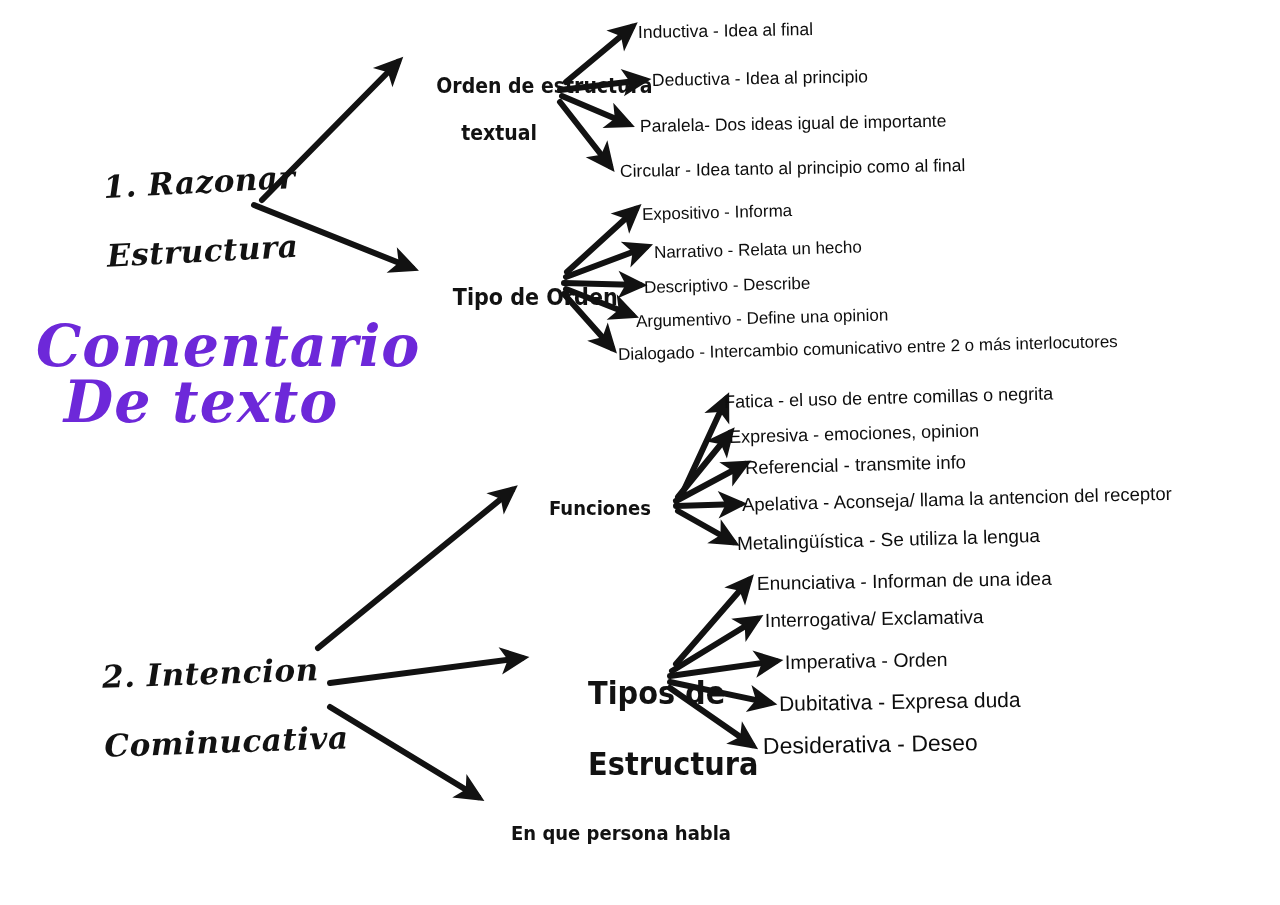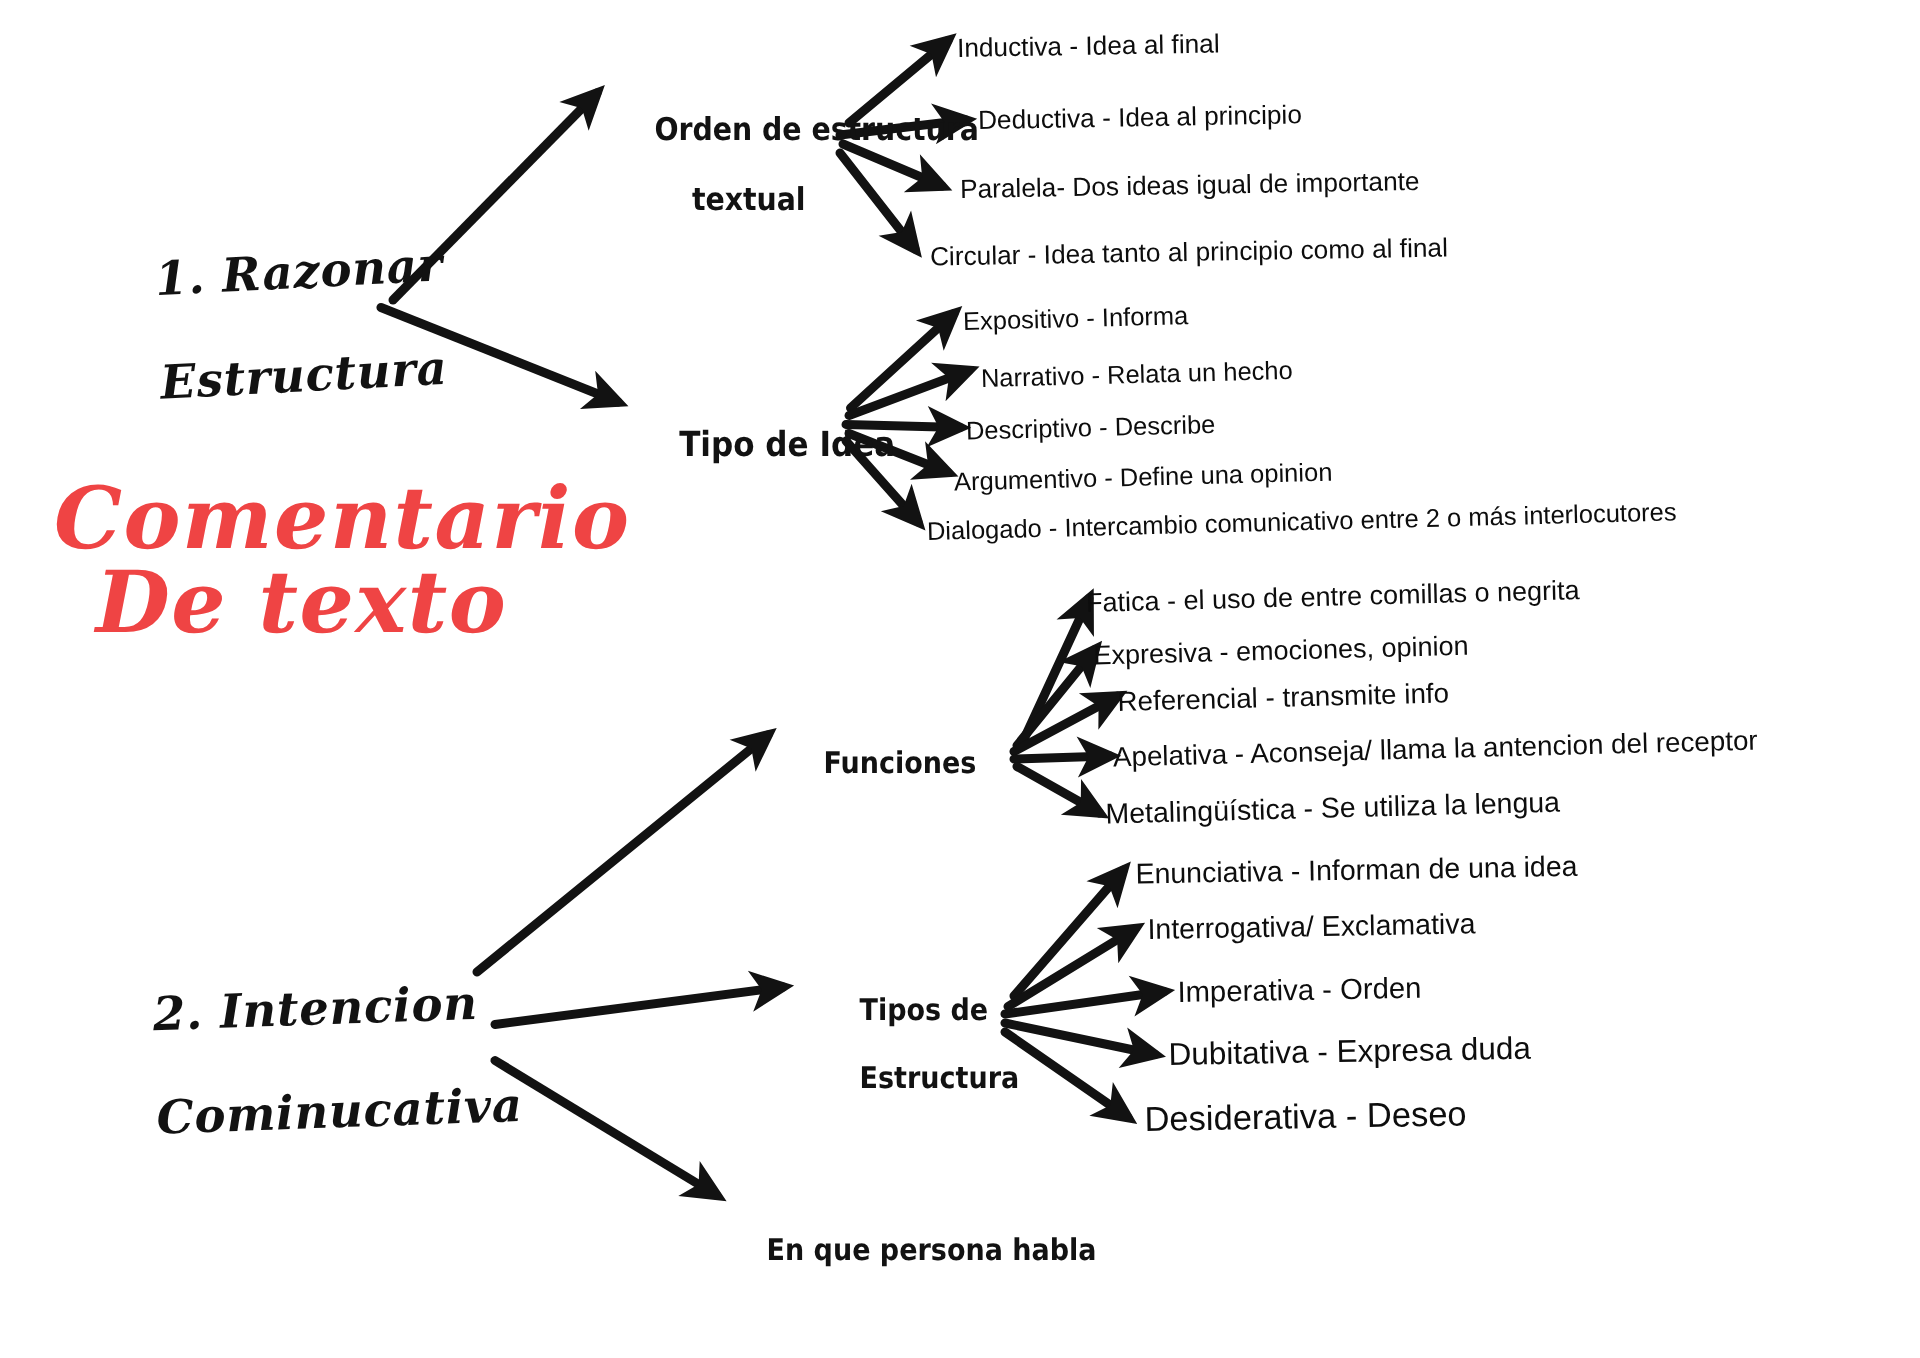--- a/index.html
+++ b/index.html
@@ -98,42 +98,42 @@
       <path d="M678,511 L733,542"></path>
 
       <path d="M676,664 L749,580"></path>
       <path d="M672,671 L757,619"></path>
       <path d="M670,676 L776,661"></path>
       <path d="M670,682 L770,703"></path>
       <path d="M670,688 L752,745"></path>
     </g>
   </svg>
 
-  <div class="title" style="left:36px; top:318px; width:330px; font-size:57px; color:#ef4444;">
+  <div class="title" style="left:36px; top:318px; width:330px; font-size:57px; color:#6d28d9;">
     <span class="t-line">Comentario</span>
     <span class="t-line">De texto</span>
   </div>
 
   <div class="node script" style="left:60px; top:132px; font-size:31px; text-align:center; width:200px; transform:rotate(-3deg);">
     <span>1. Razonar</span><br>
     <span>Estructura</span>
   </div>
 
   <div class="node marker" style="left:410px; top:51px; font-size:21px; text-align:center; width:152px;">
     <span>Orden de estructura</span><br>
     <span>textual</span>
   </div>
 
   <div class="node leaf" style="left:638px; top:23px; font-size:17.5px; transform:rotate(-1deg);">Inductiva - Idea al final</div>
   <div class="node leaf" style="left:652px; top:71px; font-size:17.5px; transform:rotate(-1deg);">Deductiva - Idea al principio</div>
   <div class="node leaf" style="left:640px; top:117px; font-size:17.5px; transform:rotate(-1deg);">Paralela- Dos ideas igual de importante</div>
   <div class="node leaf" style="left:620px; top:162px; font-size:17.5px; transform:rotate(-1deg);">Circular - Idea tanto al principio como al final</div>
 
   <div class="node marker" style="left:424px; top:259px; font-size:23px; text-align:left; width:150px;">
-    <span>Tipo de Idea</span>
+    <span>Tipo de Orden</span>
   </div>
 
   <div class="node leaf" style="left:642px; top:205px; font-size:17px; transform:rotate(-1.5deg);">Expositivo - Informa</div>
   <div class="node leaf" style="left:654px; top:243px; font-size:17px; transform:rotate(-1.5deg);">Narrativo - Relata un hecho</div>
   <div class="node leaf" style="left:644px; top:278px; font-size:17px; transform:rotate(-1.5deg);">Descriptivo - Describe</div>
   <div class="node leaf" style="left:636px; top:312px; font-size:17px; transform:rotate(-1.5deg);">Argumentivo - Define una opinion</div>
   <div class="node leaf" style="left:618px; top:345px; font-size:17px; transform:rotate(-1.5deg);">Dialogado - Intercambio comunicativo entre 2 o más interlocutores</div>
 
   <div class="node script" style="left:58px; top:622px; font-size:31px; text-align:center; width:250px; transform:rotate(-2deg);">
     <span>2. Intencion</span><br>
@@ -143,21 +143,21 @@
   <div class="node marker" style="left:524px; top:475px; font-size:20px;">
     <span>Funciones</span>
   </div>
 
   <div class="node leaf" style="left:724px; top:392px; font-size:18px; transform:rotate(-1.5deg);">Fatica - el uso de entre comillas o negrita</div>
   <div class="node leaf" style="left:729px; top:427px; font-size:18px; transform:rotate(-1.5deg);">Expresiva - emociones, opinion</div>
   <div class="node leaf" style="left:745px; top:458px; font-size:18.5px; transform:rotate(-1.5deg);">Referencial - transmite info</div>
   <div class="node leaf" style="left:742px; top:495px; font-size:18.5px; transform:rotate(-1.5deg);">Apelativa - Aconseja/ llama la antencion del receptor</div>
   <div class="node leaf" style="left:737px; top:533px; font-size:19px; transform:rotate(-1.5deg);">Metalingüística - Se utiliza la lengua</div>
 
-  <div class="node marker" style="left:548px; top:640px; font-size:20px; text-align:left; width:118px;">
+  <div class="node marker" style="left:548px; top:640px; font-size:32px; text-align:right; width:118px;">
     <span>Tipos de</span><br>
     <span>Estructura</span>
   </div>
 
   <div class="node leaf" style="left:757px; top:573px; font-size:19px; transform:rotate(-1deg);">Enunciativa - Informan de una idea</div>
   <div class="node leaf" style="left:765px; top:610px; font-size:19px; transform:rotate(-1deg);">Interrogativa/ Exclamativa</div>
   <div class="node leaf" style="left:785px; top:652px; font-size:19.5px; transform:rotate(-1deg);">Imperativa - Orden</div>
   <div class="node leaf" style="left:779px; top:692px; font-size:21px; transform:rotate(-1deg);">Dubitativa - Expresa duda</div>
   <div class="node leaf" style="left:763px; top:734px; font-size:23px; transform:rotate(-1deg);">Desiderativa - Deseo</div>
 

